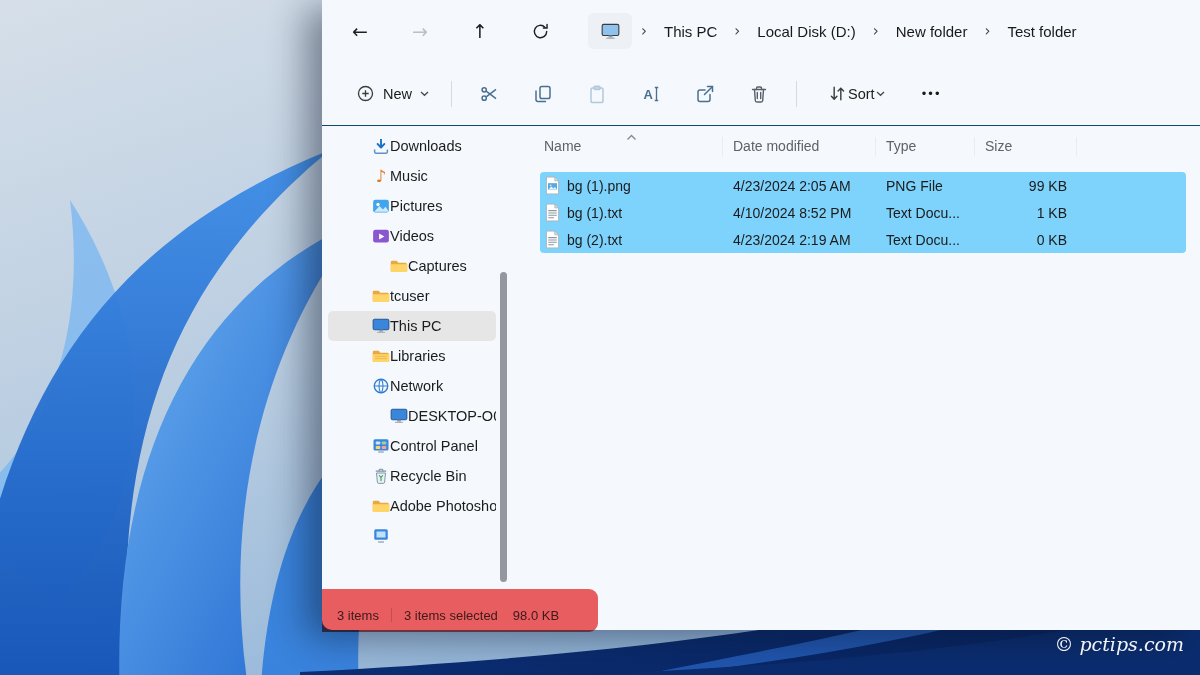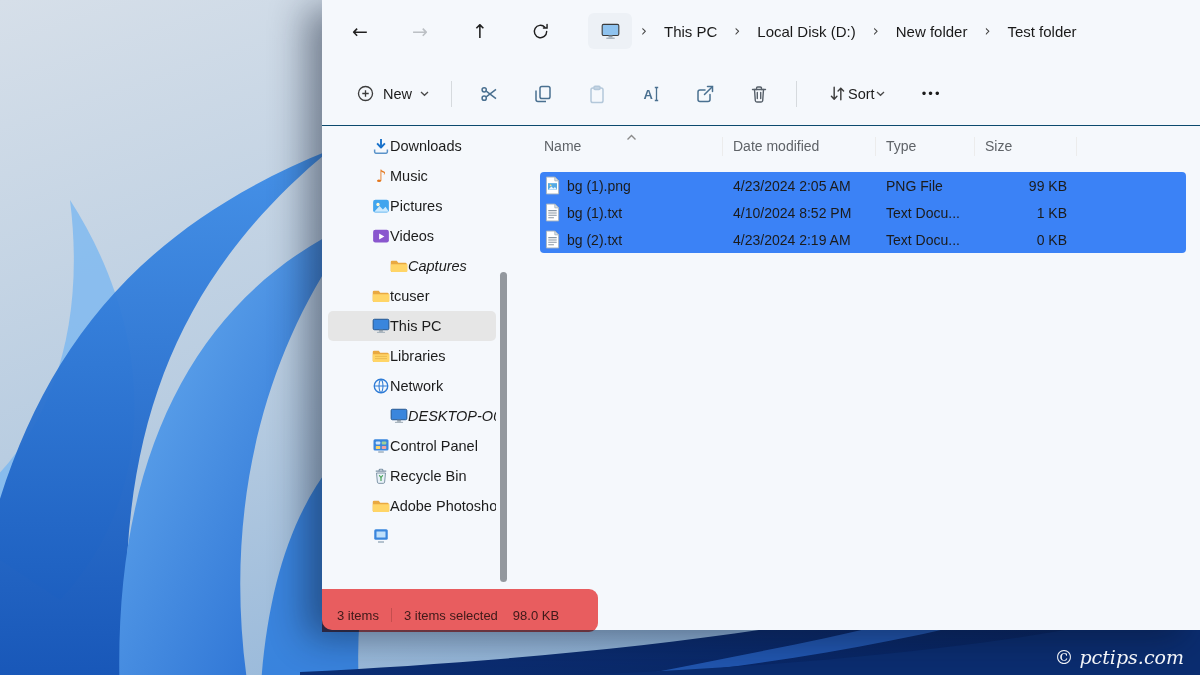--- a/index.html
+++ b/index.html
@@ -3,21 +3,21 @@
 <meta charset="utf-8">
 <style>
   * { margin:0; padding:0; box-sizing:border-box; }
   body { background:#222; }
   .desktop{
     position:relative; width:1200px; height:675px; overflow:hidden;
     font-family:"Liberation Sans","DejaVu Sans",sans-serif; background:#cdd9e5;
   }
   .wall{ position:absolute; inset:0; }
   .watermark{
-    position:absolute; right:16px; bottom:7px; color:#fff; font-size:19px;
+    position:absolute; right:16px; bottom:20px; color:#fff; font-size:19px;
     font-family:"DejaVu Serif",serif; font-style:italic; opacity:.95; z-index:2;
   }
   
   .window{
     position:absolute; left:322px; top:0; width:878px; height:630px;
     background:#f5f8fc; border-radius:0 0 0 10px; overflow:hidden;
     box-shadow:-16px 8px 36px rgba(8,18,38,.45);
     display:flex; flex-direction:column; z-index:1;
   }
   
@@ -46,38 +46,38 @@
   .tb-label-btn{ display:flex; align-items:center; gap:1px; padding:8px 11px; border-radius:6px; font-size:14.5px; color:#1b1b1b; background:none; border:none; margin-left:10px; font-family:inherit; }
   .tb-more{ margin-left:16px; width:40px; height:36px; display:flex; align-items:center; justify-content:center; font-size:13px; letter-spacing:2px; color:#1b1b1b; background:none; border:none; }
   
   .wbody{ flex:1; display:flex; min-height:0; position:relative; }
   .sidebar{ width:178px; padding-top:5px; flex:0 0 auto; overflow:hidden; }
   .side-item{
     height:30px; display:flex; align-items:center; padding-left:44px;
     font-size:14.5px; color:#1c1c1c; border-radius:5px; margin:0 4px 0 6px;
     white-space:nowrap; overflow:hidden;
   }
-  .side-item.indent2{ padding-left:62px;font-style:italic; }
+  .side-item.indent2{ padding-left:62px; }
   .side-item.selected{ background:#e6e6e6; }
   .ic{ width:18px; height:18px; flex:0 0 auto; }
   .music-glyph{ width:18px; text-align:center; color:#e4781f; font-size:17px; font-weight:bold; font-family:"DejaVu Sans",sans-serif; flex:0 0 auto; }
   .side-scrollbar{
     position:absolute; left:178px; top:146px; width:7px; height:310px;
     border-radius:4px; background:#93989e;
   }
   
   .content{ flex:1; padding:4px 14px 0 40px; min-width:0; position:relative; }
   .cols{ display:grid; grid-template-columns:183px 153px 99px 102px; height:32px; align-items:center; color:#5f6368; font-size:14px; }
   .col{ padding-left:10px; border-right:1px solid #ececec; height:19px; display:flex; align-items:center; }
   .col:first-child{ padding-left:4px; }
   .sort-caret{ position:absolute; left:126px; top:1px; }
   .rows{ margin-top:10px; }
   .row{
     display:grid; grid-template-columns:183px 153px 99px 102px; height:27px;
-    align-items:center; font-size:14px; color:#1b1b1b; background:#3b82f6;
+    align-items:center; font-size:14px; color:#1b1b1b; background:#7dd3fc;
   }
   .row:first-child{ border-radius:4px 4px 0 0; }
   .row:last-child{ border-radius:0 0 4px 4px; }
   .cell-name{ display:flex; align-items:center; gap:7px; padding-left:5px; overflow:hidden; white-space:nowrap; }
   .fic{ width:15px; height:19px; flex:0 0 auto; }
   .cell{ padding-left:10px; white-space:nowrap; overflow:hidden; }
   .cell-size{ text-align:right; padding-right:10px; }
   
   .statusbar{ height:30px; flex:0 0 auto; display:flex; align-items:center; padding-left:15px; font-size:13px; color:#454545; position:relative; }
   .status-sep{ width:1px; height:14px; background:#cfcfcf; margin:0 12px; }

